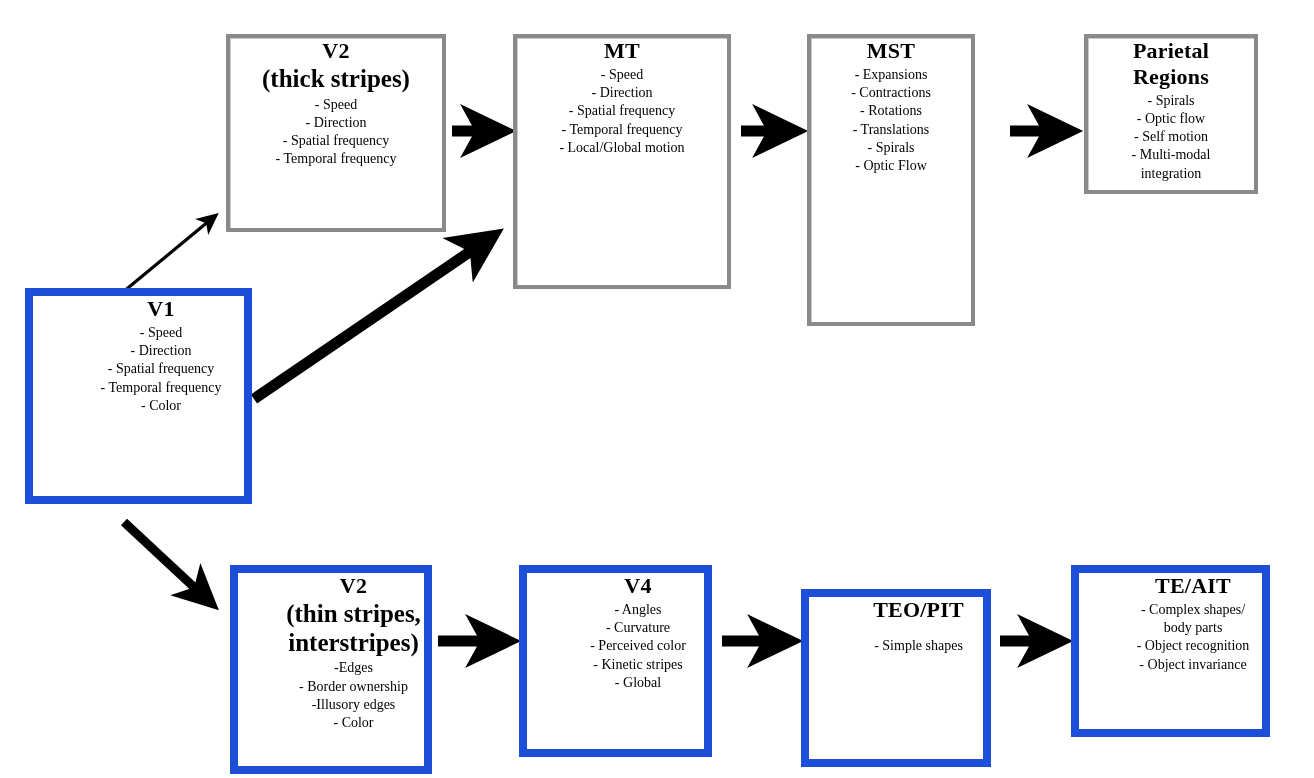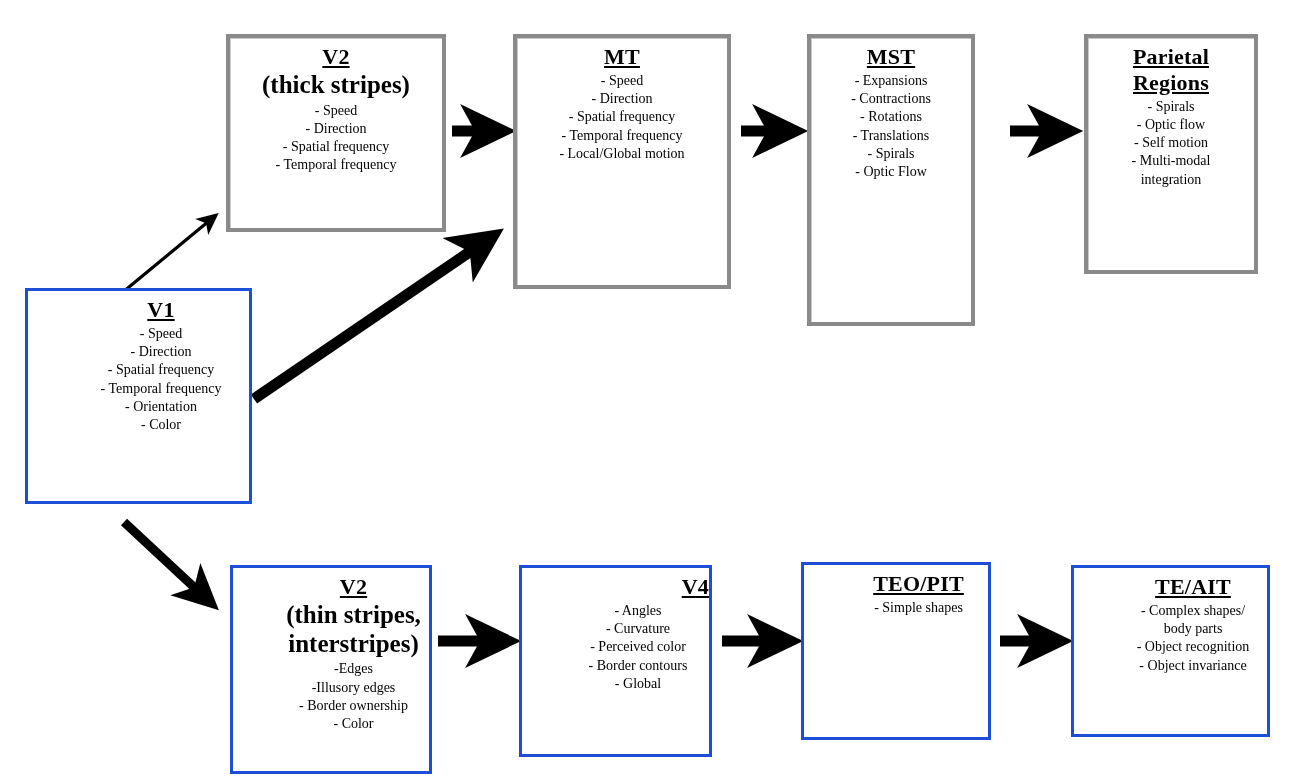--- a/index.html
+++ b/index.html
@@ -22,35 +22,34 @@
     position: absolute;
     box-sizing: border-box;
     background: #ffffff;
     display: flex;
     flex-direction: column;
     align-items: center;
     text-align: center;
     overflow: hidden;
   }
   .node.black {
-    border: 3px solid #1d4ed8;
+    border: 8px solid #1d4ed8;
     padding-left: 45px;
   }
   .node.gray {
     border: 4px solid #8a8a8a;
     box-shadow: 1px 1px 0 0 #c9c9c9 inset;
   }
   .node-title {
     font-weight: bold;
     font-size: 22px;
     line-height: 1.18;
     letter-spacing: 0.2px;
-    margin-top: 6px;
+    margin-top: 0;
     white-space: pre-line;
-    text-decoration: underline;
   }
   .node-sub {
     font-weight: bold;
     font-size: 25px;
     line-height: 1.15;
     white-space: pre-line;
     margin-top: 1px;
   }
   .node-items {
     margin: 2px 0 0 0;
@@ -124,21 +123,20 @@
     </g>
   </svg>
 
   <div class="node black" style="left:25px; top:288px; width:227px; height:216px;">
     <div class="node-title">V1</div>
     <ul class="node-items">
       <li>- Speed</li>
       <li>- Direction</li>
       <li>- Spatial frequency</li>
       <li>- Temporal frequency</li>
-      <li>- Orientation</li>
       <li>- Color</li>
     </ul>
   </div>
 
   <div class="node gray" style="left:226px; top:34px; width:220px; height:198px;">
     <div class="node-title">V2</div>
     <div class="node-sub">(thick stripes)</div>
     <ul class="node-items">
       <li>- Speed</li>
       <li>- Direction</li>
@@ -163,56 +161,56 @@
     <ul class="node-items">
       <li>- Expansions</li>
       <li>- Contractions</li>
       <li>- Rotations</li>
       <li>- Translations</li>
       <li>- Spirals</li>
       <li>- Optic Flow</li>
     </ul>
   </div>
 
-  <div class="node gray" style="left:1084px; top:34px; width:174px; height:240px;">
+  <div class="node gray" style="left:1084px; top:34px; width:174px; height:160px;">
     <div class="node-title">Parietal
 Regions</div>
     <ul class="node-items">
       <li>- Spirals</li>
       <li>- Optic flow</li>
       <li>- Self motion</li>
       <li>- Multi-modal
 integration</li>
     </ul>
   </div>
 
   <div class="node black" style="left:230px; top:565px; width:202px; height:209px;">
     <div class="node-title">V2</div>
     <div class="node-sub">(thin stripes,
 interstripes)</div>
     <ul class="node-items">
       <li>-Edges</li>
+      <li>- Border ownership</li>
       <li>-Illusory edges</li>
-      <li>- Border ownership</li>
       <li>- Color</li>
     </ul>
   </div>
 
-  <div class="node black" style="left:519px; top:565px; width:193px; height:192px;align-items:flex-end;">
+  <div class="node black" style="left:519px; top:565px; width:193px; height:192px;">
     <div class="node-title">V4</div>
     <ul class="node-items">
       <li>- Angles</li>
       <li>- Curvature</li>
       <li>- Perceived color</li>
-      <li>- Border contours</li>
+      <li>- Kinetic stripes</li>
       <li>- Global</li>
     </ul>
   </div>
 
-  <div class="node black" style="left:801px; top:562px; width:190px; height:178px;">
+  <div class="node black" style="left:801px; top:589px; width:190px; height:178px;gap:12px;">
     <div class="node-title">TEO/PIT</div>
     <ul class="node-items">
       <li>- Simple shapes</li>
     </ul>
   </div>
 
   <div class="node black" style="left:1071px; top:565px; width:199px; height:172px;">
     <div class="node-title">TE/AIT</div>
     <ul class="node-items">
       <li>- Complex shapes/

